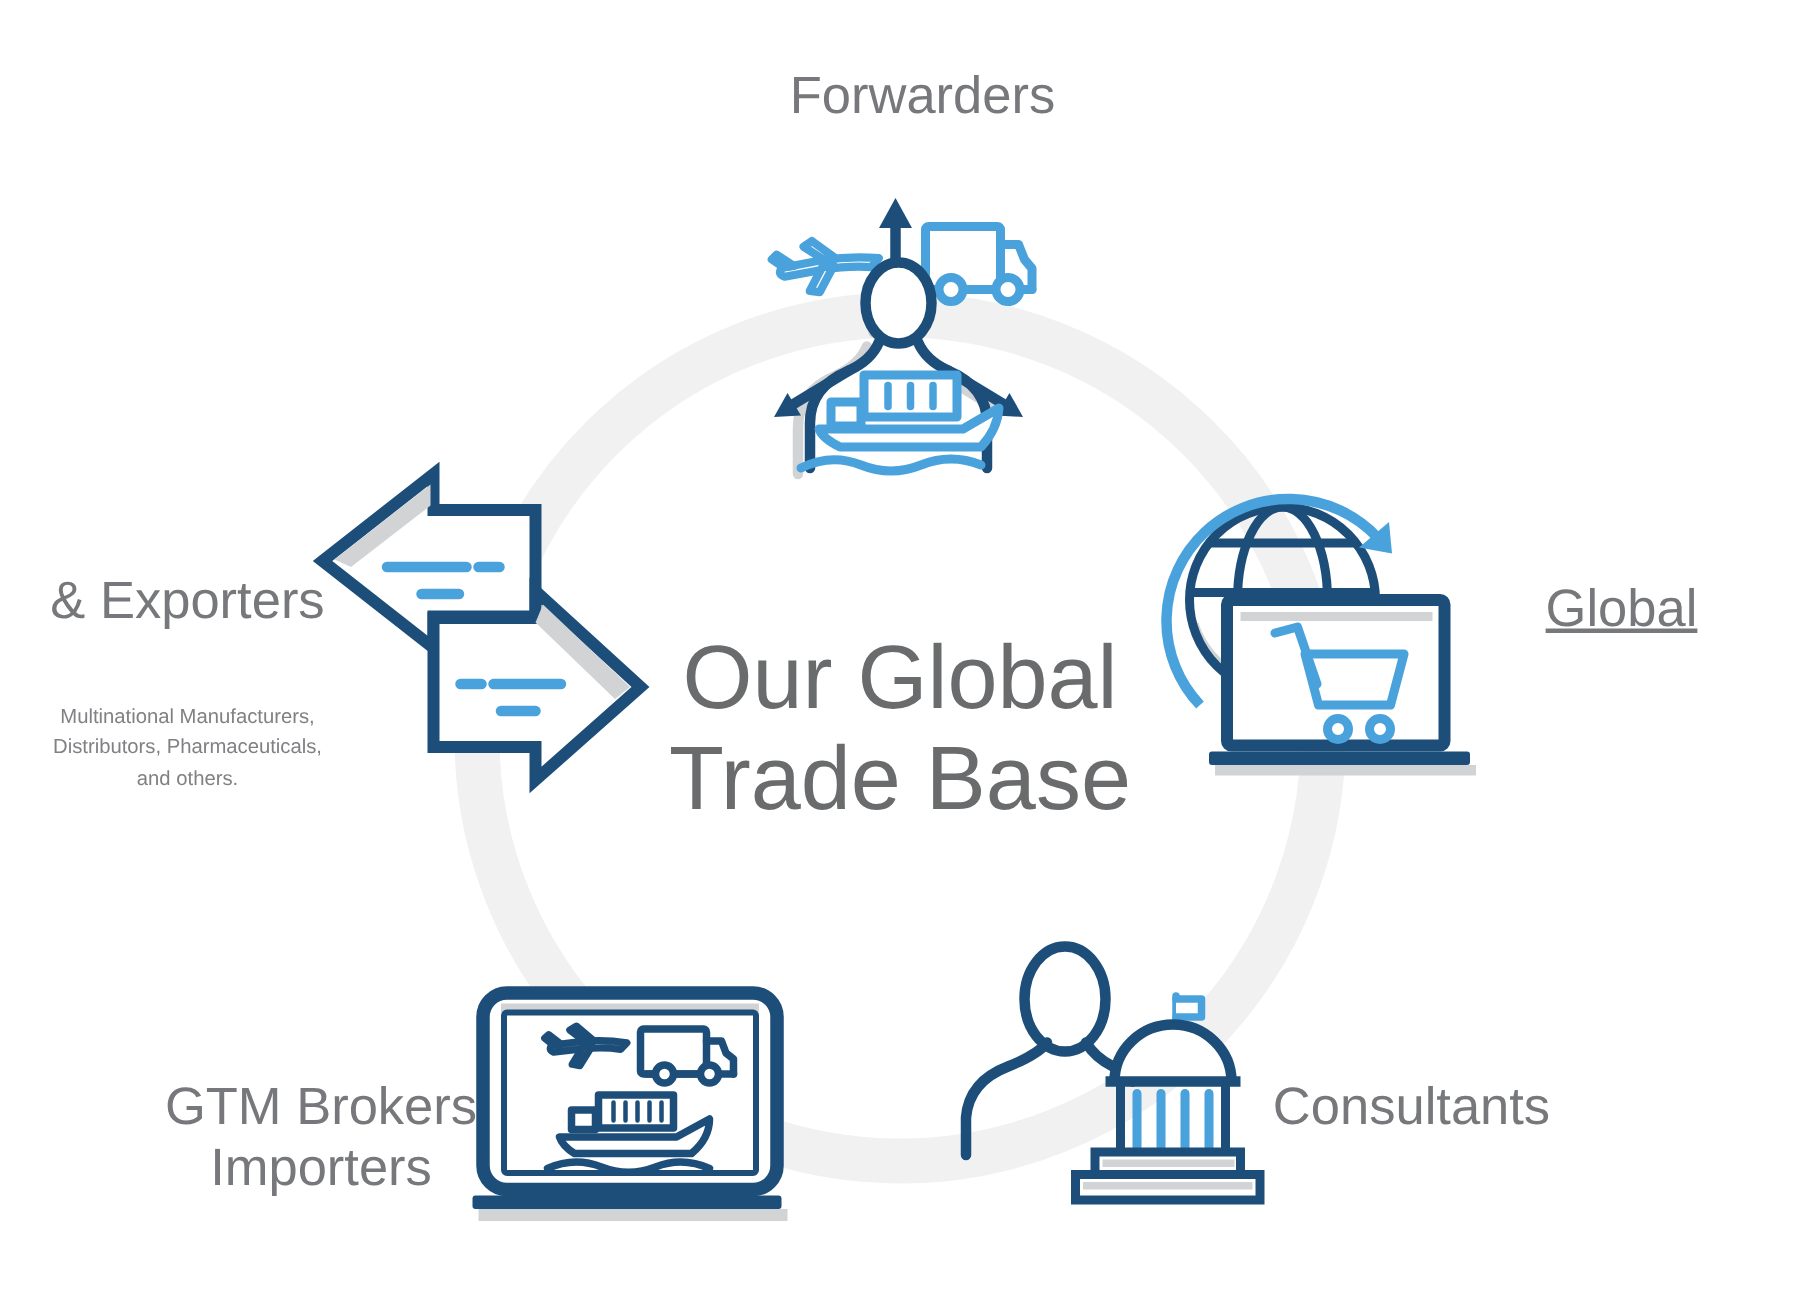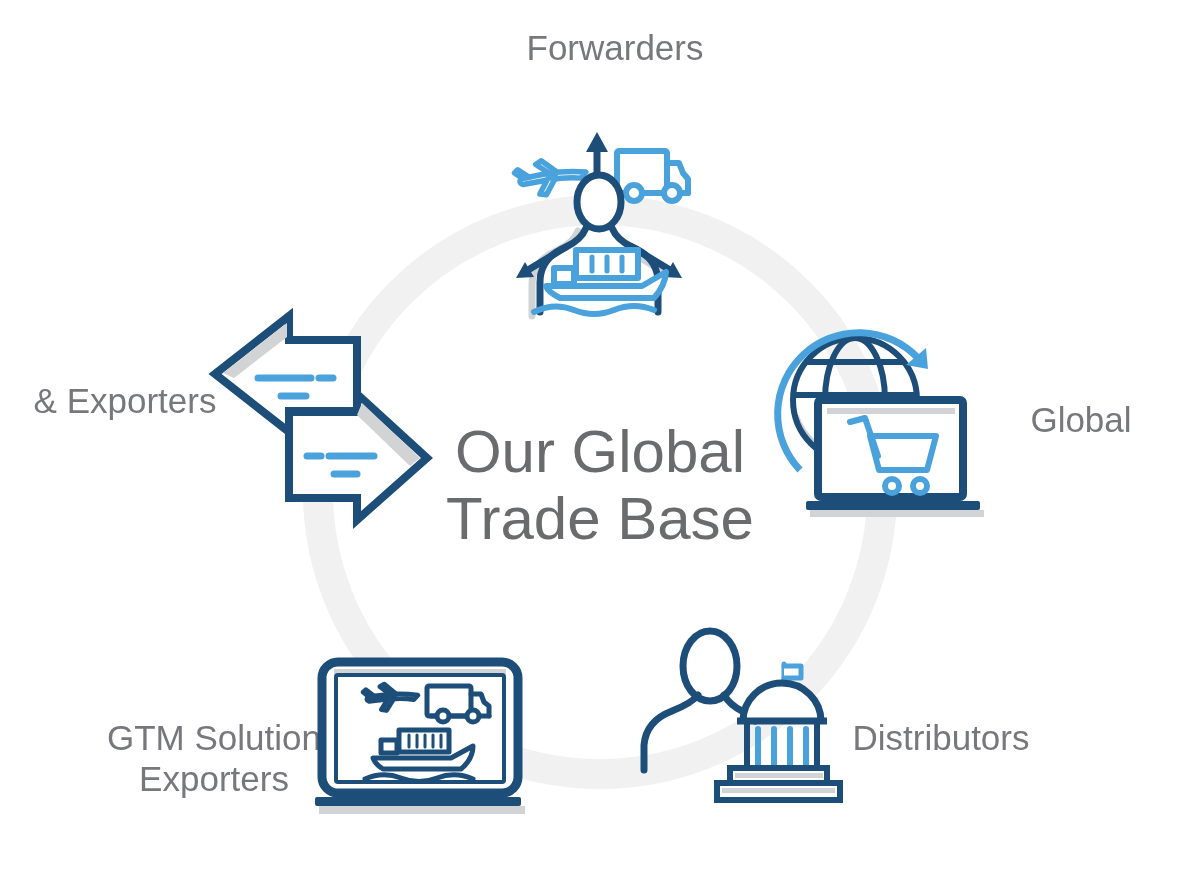--- a/index.html
+++ b/index.html
@@ -41,39 +41,44 @@
 
 <div id="canvas">
 
   <div id="ring"></div>
 
   <div id="center-title">
     <div>Our Global</div>
     <div>Trade Base</div>
   </div>
 
-  <div class="node-label" style="left:415px;top:28px;width:400px;">
+  <div class="node-label" style="left:415px;top:44px;width:400px;">
     <div>Forwarders</div>
   </div>
 
   <div class="node-label" style="left:5px;top:381px;width:240px;">
     <div>&amp; Exporters</div>
   </div>
-
-  <div class="node-label" style="left:961px;top:400px;width:240px;">
+  <div class="sub" style="left:5px;top:468px;width:240px;">
+    <div>Multinational Manufacturers,</div>
+    <div>Distributors, Pharmaceuticals,</div>
+    <div>and others.</div>
+  </div>
+
+  <div class="node-label" style="left:961px;top:386px;width:240px;text-decoration:underline;">
     <div>Global</div>
   </div>
 
   <div class="node-label" style="left:811px;top:718px;width:260px;">
-    <div>Distributors</div>
+    <div>Consultants</div>
   </div>
 
   <div class="node-label" style="left:74px;top:718px;width:280px;">
-    <div>GTM Solution</div>
-    <div>Exporters</div>
+    <div>GTM Brokers</div>
+    <div>Importers</div>
   </div>
 
   <svg style="left:470px;top:130px;" width="260" height="200" viewBox="0 0 260 200" aria-label="person-with-plane-truck-ship-icon">
 
     <g>
       <path class="sN f0 sw7" d="M 127,52 L 127,20"></path>
       <polygon class="fN" points="127,2 116,22 138,22"></polygon>
     </g>
 
     <path class="sG f0 sw7 rc" d="M 62,186 L 62,155 Q 62,131 88,120 Q 103,113 108,101"></path>

